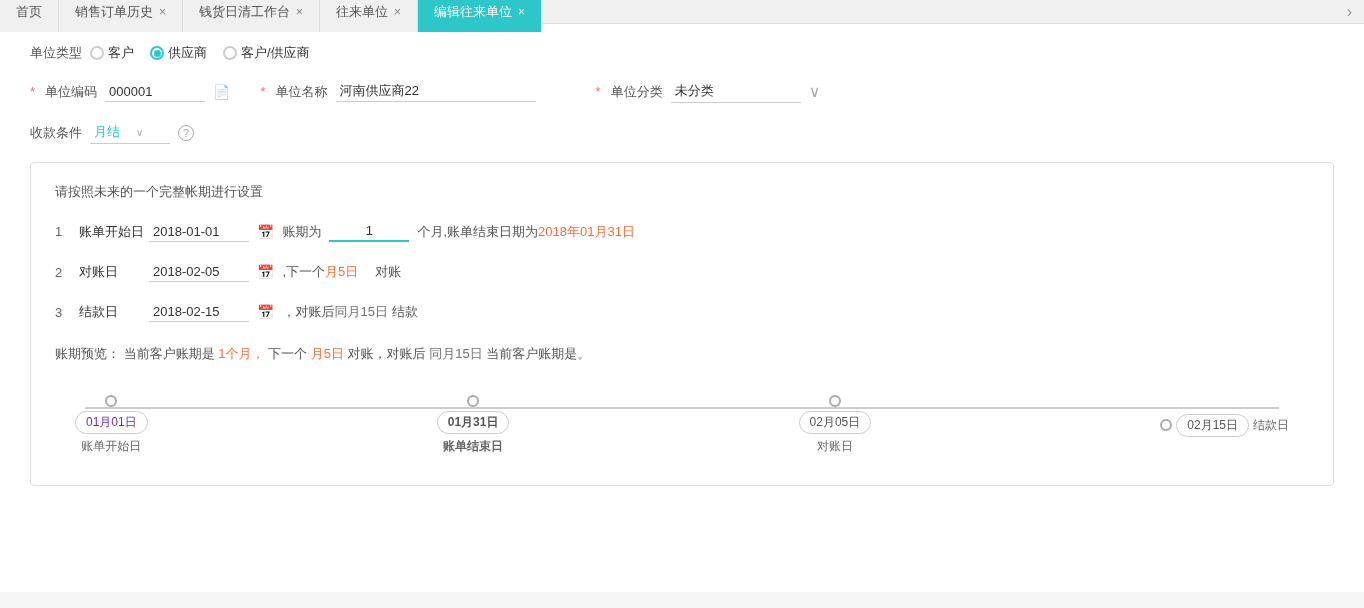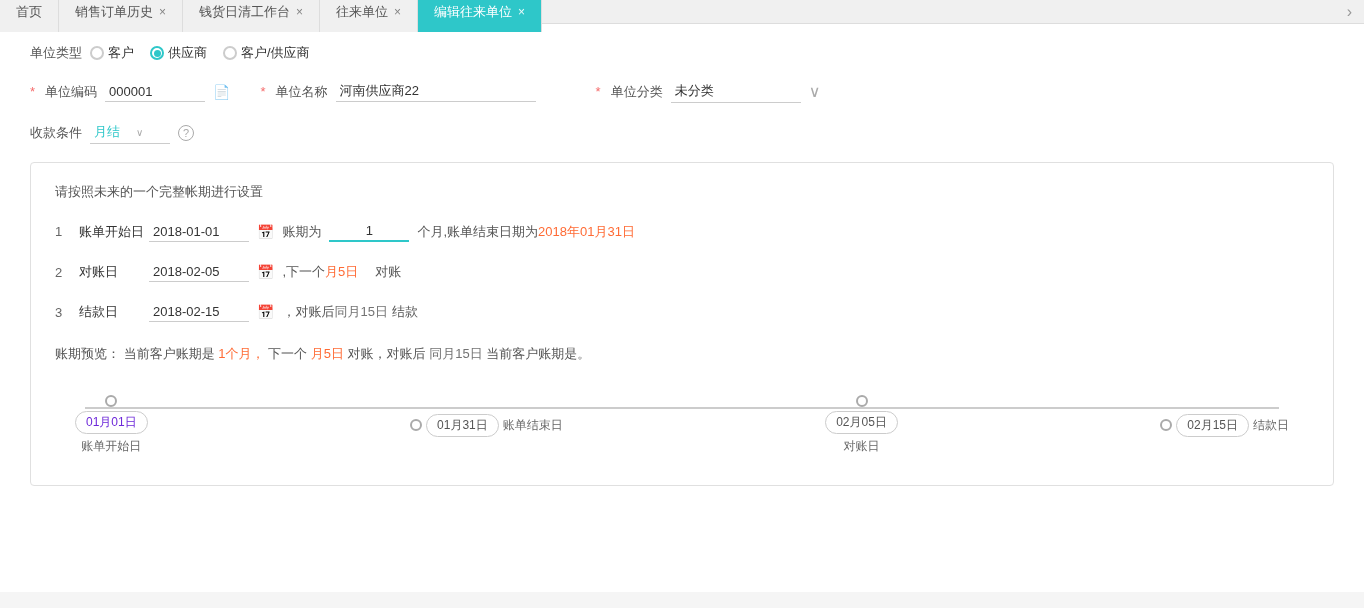--- a/index.html
+++ b/index.html
@@ -364,21 +364,21 @@
       <div style="position:absolute; top:22px; left:30px; right:30px; height:2px; background:#ccc;"></div>
 
       <div style="display:flex; justify-content:space-between; position:relative; z-index:1;">
 
         <div style="display:flex;flex-direction:column;align-items:center;gap:4px;">
           <div style="width:12px;height:12px;border-radius:50%;border:2px solid #aaa;background:#fff;"></div>
           <div style="border:1px solid #ccc;border-radius:12px;padding:2px 10px;font-size:12px;color:#6d28d9;background:#fff;">01月01日</div>
           <div style="font-size:12px;color:#666;">账单开始日</div>
         </div>
 
-        <div style="display:flex;flex-direction:row;align-items:center;gap:4px;">
+        <div style="display:flex;flex-direction:column;align-items:center;gap:4px;font-weight:bold;">
           <div style="width:12px;height:12px;border-radius:50%;border:2px solid #aaa;background:#fff;"></div>
           <div style="border:1px solid #ccc;border-radius:12px;padding:2px 10px;font-size:12px;color:#555;background:#fff;">01月31日</div>
           <div style="font-size:12px;color:#666;">账单结束日</div>
         </div>
 
         <div style="display:flex;flex-direction:column;align-items:center;gap:4px;">
           <div style="width:12px;height:12px;border-radius:50%;border:2px solid #aaa;background:#fff;"></div>
           <div style="border:1px solid #ccc;border-radius:12px;padding:2px 10px;font-size:12px;color:#555;background:#fff;">02月05日</div>
           <div style="font-size:12px;color:#666;">对账日</div>
         </div>

